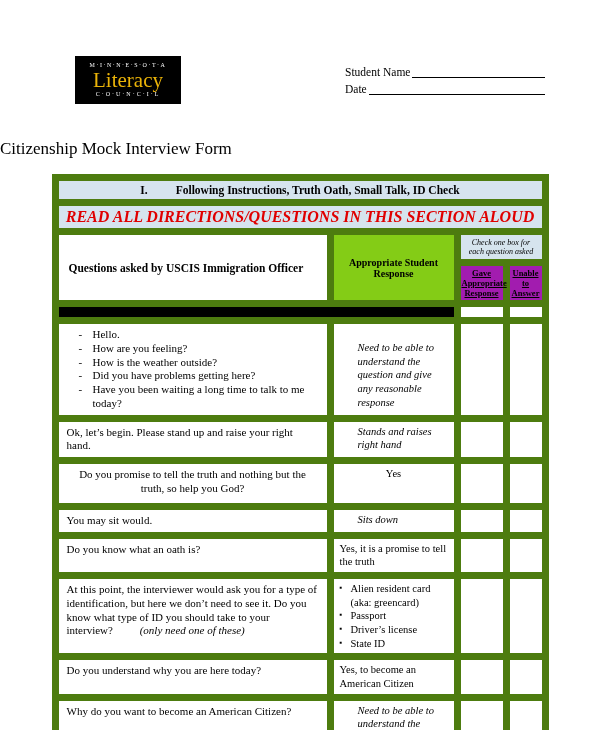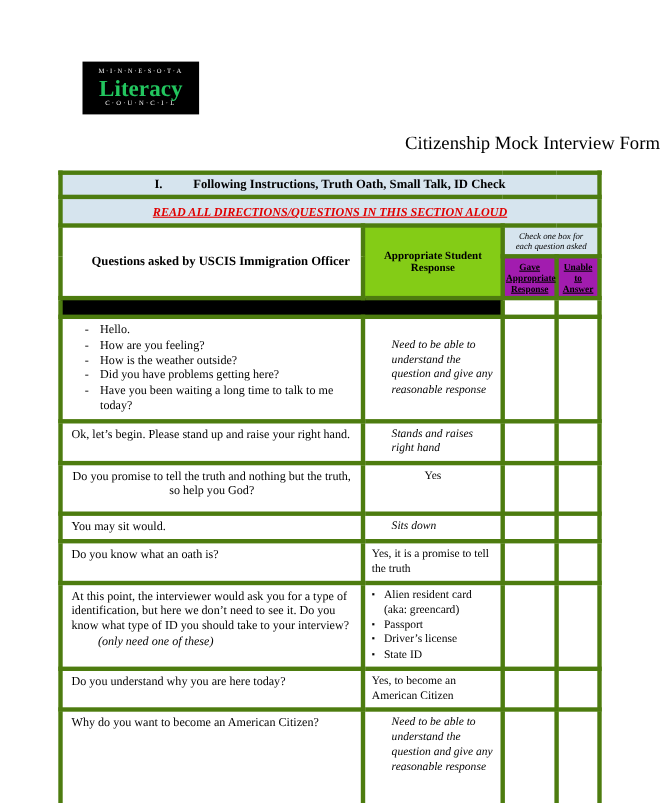--- a/index.html
+++ b/index.html
@@ -17,49 +17,49 @@
   .header-row {
     display:flex; justify-content:space-between; align-items:flex-start;
     padding:56px 55px 0 75px;
   }
   .logo {
     width:106px; height:48px; background:#000;
     display:flex; flex-direction:column; justify-content:center; align-items:center;
     padding:3px 4px;
   }
   .logo-top { color:#fff; font-size:6px; letter-spacing:1.5px; line-height:1.2; white-space:nowrap; }
-  .logo-mid { color:#22c55e; font-size:21px; line-height:1.05; font-weight:bold; }
+  .logo-mid { color:#eab308; font-size:21px; line-height:1.05; font-weight:normal; }
   .logo-bot { color:#fff; font-size:6px; letter-spacing:2px; line-height:1.2; white-space:nowrap; }
 
   .fields { width:200px; padding-top:10px; }
   .field-line { display:flex; align-items:flex-end; font-size:11.5px; margin-bottom:5px; }
   .field-line .lbl { white-space:nowrap; padding-right:2px; }
   .uline { flex:1; border-bottom:1px solid #000; height:12px; }
 
   .title {
-    text-align:right; font-size:17px; font-weight:normal;
-    margin-top:16px;
+    text-align:left; font-size:17px; font-weight:normal;
+    margin-top:35px;
   }
 
   
   table.form-table {
     width:490px; margin:15px auto 0 auto;
     border-collapse:collapse; table-layout:fixed;
   }
   col.c1 { width:275px; } col.c2 { width:127px; }
   col.c3 { width:49px; }  col.c4 { width:39px; }
-  td { border:4px solid #4d7c0f; vertical-align:top; }
+  td { border:7px solid #4d7c0f; vertical-align:top; }
 
   .blue { background:#d6e4ee; }
   .sec-head { text-align:center; font-weight:bold; font-size:11.5px; padding:3px 4px; height:20px; vertical-align:middle; }
   .sec-num { margin-right:28px; }
   .read-aloud { text-align:center; padding:2px 4px; height:17px; vertical-align:middle; }
-  .red-u { color:#e00000; font-weight:bold; font-style:italic; text-decoration:underline; font-size:11px; }
-
-  .qhead { text-align:right; font-weight:bold; font-size:11.5px; vertical-align:middle; padding:4px 10px; background:#fff; }
+  .red-u { color:#e00000; font-weight:bold; font-style:italic; font-size:16px; }
+
+  .qhead { text-align:left; font-weight:bold; font-size:11.5px; vertical-align:middle; padding:4px 10px; background:#fff; }
   .rhead { text-align:center; font-weight:bold; font-size:10px; vertical-align:middle; padding:2px 6px; background:#84cc16; }
   .check-note { text-align:center; font-style:italic; font-size:8px; padding:3px 5px; vertical-align:middle; height:22px;margin-left:16px; }
   .chead { text-align:center; font-weight:bold; font-size:8.5px; padding:2px 1px; vertical-align:middle; height:30px; background:#a21caf;text-decoration:underline; }
 
   .black-bar { background:#000; padding:0; }
   tr.black-row { height:17px; }
 
   .qcell { font-size:11px; padding:4px 8px 4px 8px; line-height:1.25; }
   .rcell { font-size:10.5px; padding:3px 6px; line-height:1.3; }
   .italic { font-style:italic;padding-left:24px; }
@@ -84,20 +84,30 @@
 <body>
 
 <div class="page">
 
   <div class="header-row">
     <div class="logo">
       <div class="logo-top">M·I·N·N·E·S·O·T·A</div>
       <div class="logo-mid">Literacy</div>
       <div class="logo-bot">C·O·U·N·C·I·L</div>
     </div>
+    <div class="fields">
+      <div class="field-line">
+        <span class="lbl">Student Name</span>
+        <span class="uline"></span>
+      </div>
+      <div class="field-line">
+        <span class="lbl">Date</span>
+        <span class="uline"></span>
+      </div>
+    </div>
   </div>
 
   <h1 class="title">Citizenship Mock Interview Form</h1>
 
   <table class="form-table">
     <colgroup>
         <col class="c1">
         <col class="c2">
         <col class="c3">
         <col class="c4">

